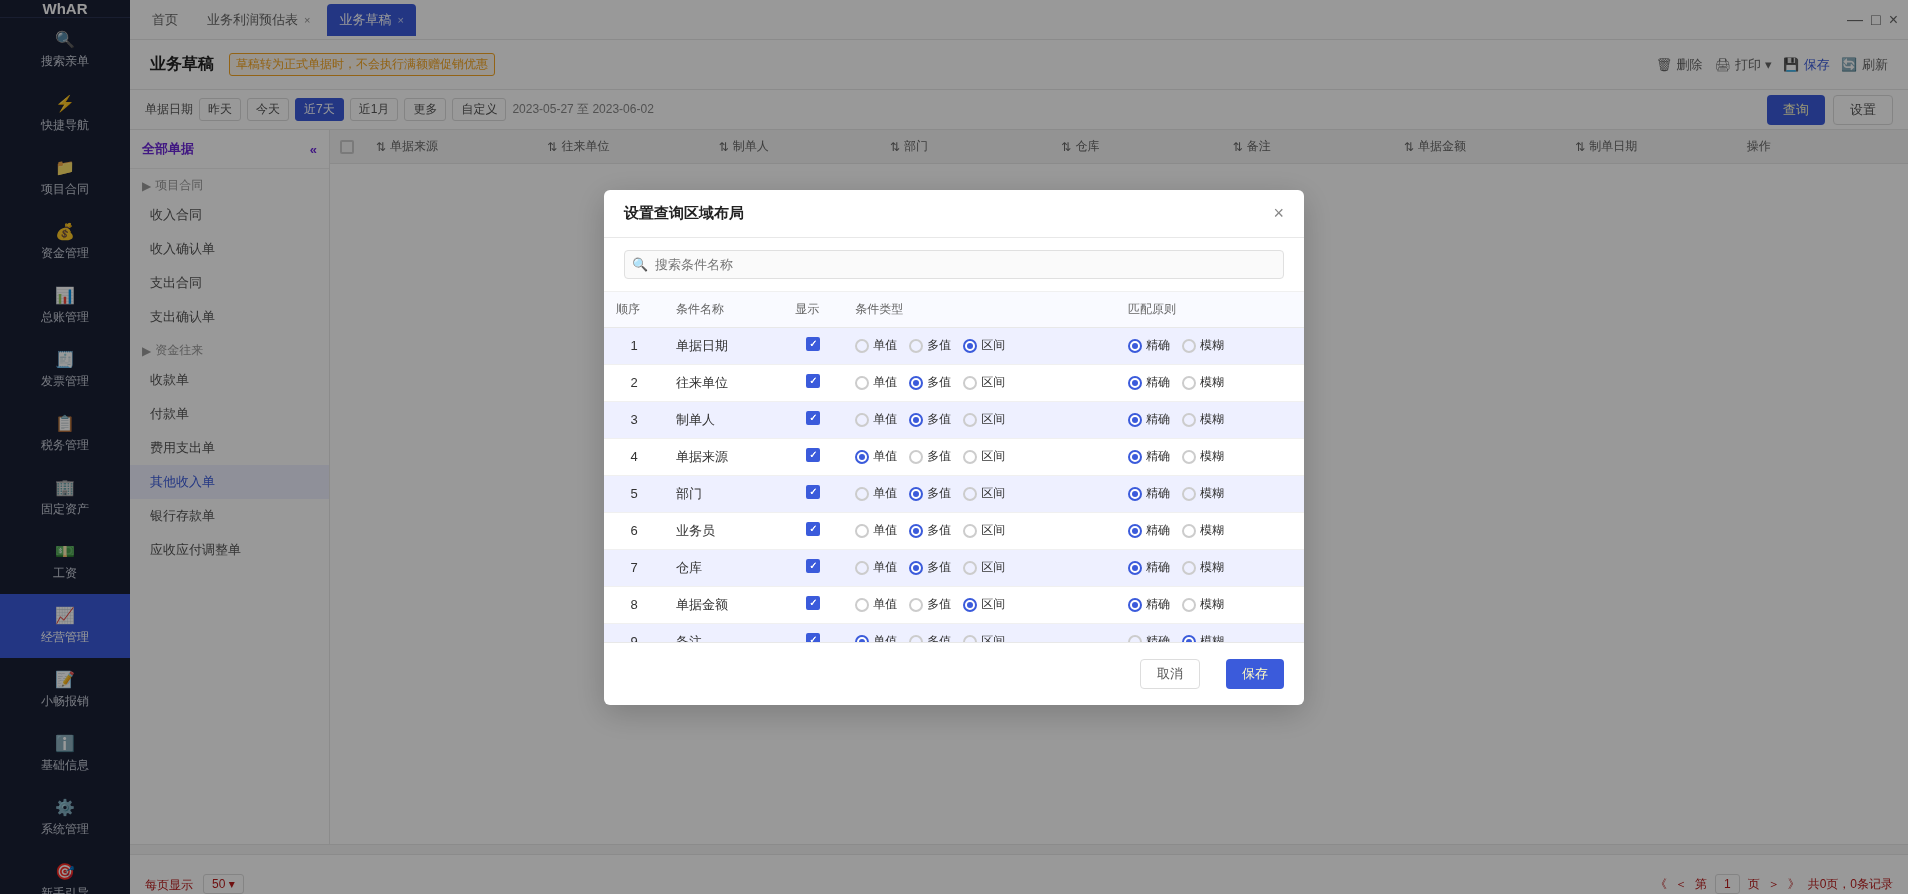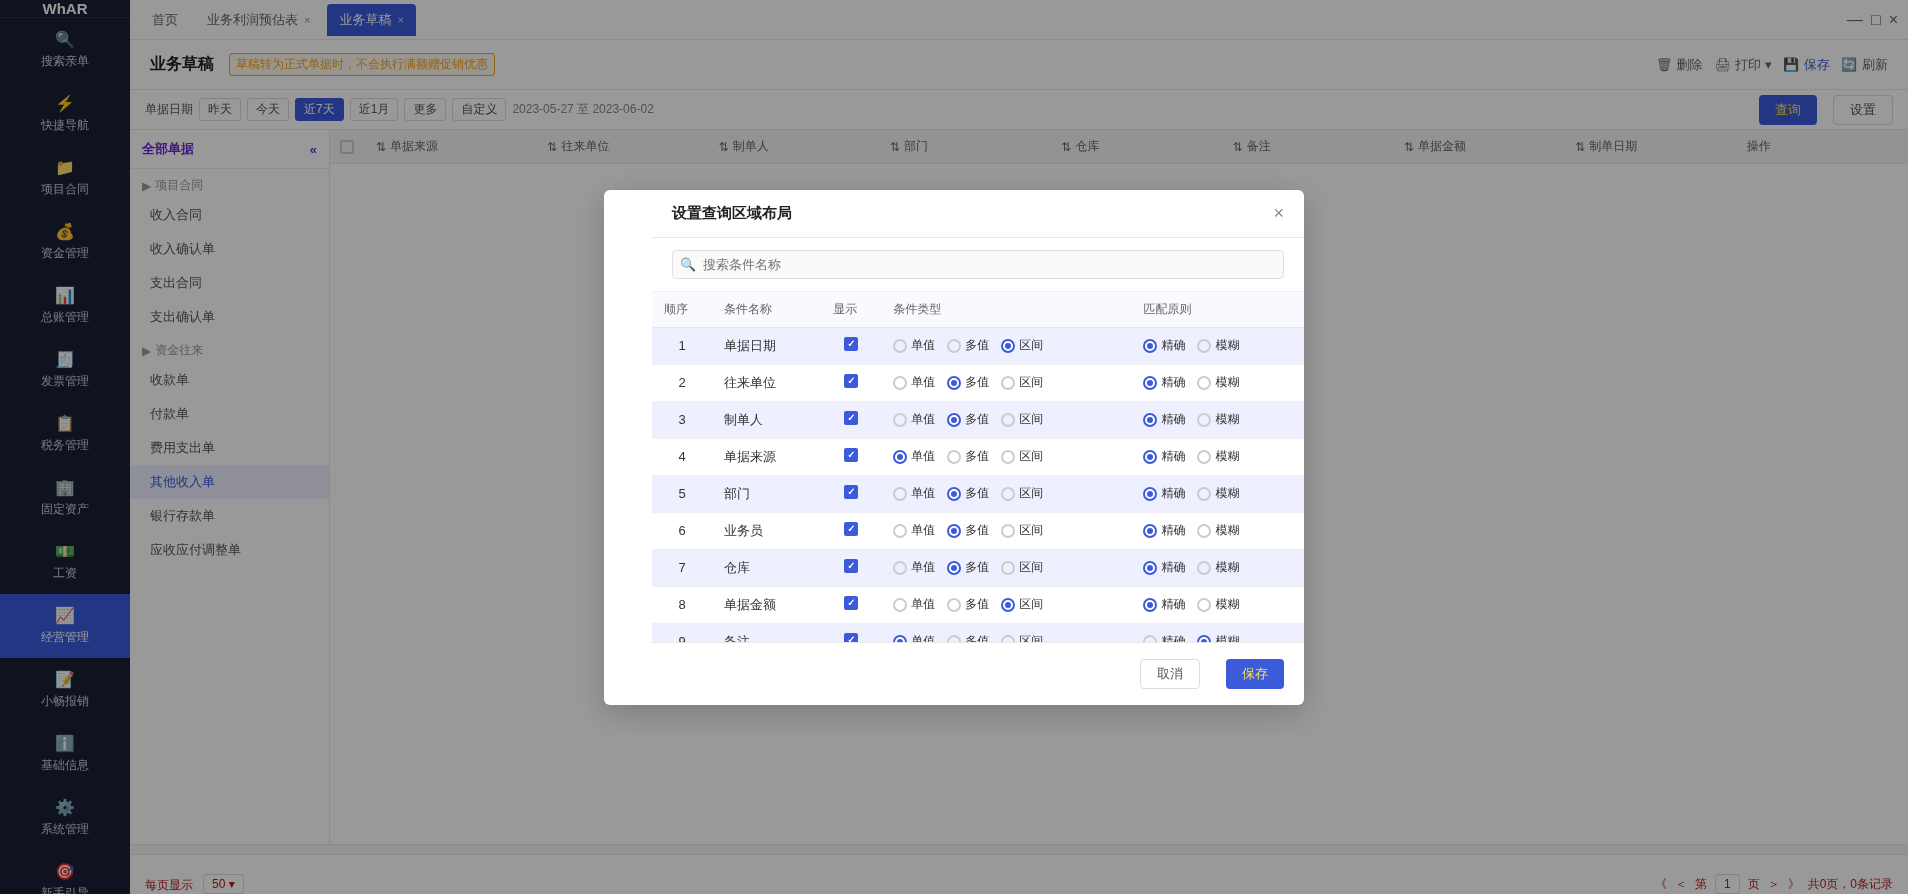--- a/index.html
+++ b/index.html
@@ -35,22 +35,22 @@
     .btn-action { display: flex; align-items: center; gap: 4px; cursor: pointer; color: #666; font-size: 13px; }
     .btn-action.primary { color: #3b5bdb; }
 
     
     .toolbar { height: 40px; background: #fff; border-bottom: 1px solid #e8e8e8; display: flex; align-items: center; padding: 0 15px; gap: 10px; }
     .filter-group { display: flex; align-items: center; gap: 6px; font-size: 12px; color: #555; }
     .filter-btn { padding: 2px 8px; border: 1px solid #ddd; border-radius: 3px; background: #fff; cursor: pointer; font-size: 12px; color: #555; }
     .filter-btn.active { background: #3b5bdb; color: #fff; border-color: #3b5bdb; text-align: right; }
     .date-range { font-size: 12px; color: #888; }
     .toolbar-right { margin-left: auto; display: flex; gap: 8px; }
-    .btn-primary { background: #3b5bdb; color: #fde047; border: none; border-radius: 4px; padding: 5px 16px; cursor: pointer; font-size: 13px; }
-    .btn-default { background: #fff; color: #555; border: 1px solid #ddd; border-radius: 4px; padding: 5px 16px; cursor: pointer; font-size: 13px; margin-left: 8px; }
+    .btn-primary { background: #3b5bdb; color: #fef9c3; border: none; border-radius: 4px; padding: 5px 16px; cursor: pointer; font-size: 13px; }
+    .btn-default { background: #fff; color: #555; border: 1px solid #ddd; border-radius: 4px; padding: 5px 16px; cursor: pointer; font-size: 13px; }
 
     
     .content-area { flex: 1; display: flex; overflow: hidden; position: relative; }
 
     
     .left-panel { width: 200px; background: #fff; border-right: 1px solid #e8e8e8; display: flex; flex-direction: column; flex-shrink: 0; }
     .left-panel-header { padding: 10px 12px; font-size: 13px; font-weight: bold; color: #6d28d9; border-bottom: 1px solid #eee; display: flex; align-items: center; justify-content: space-between; }
     .left-panel-item { padding: 8px 12px 8px 20px; font-size: 13px; color: #555; cursor: pointer; }
     .left-panel-item.active { background: #eef0ff; color: #3b5bdb; }
     .left-panel-group { font-size: 12px; color: #999; padding: 8px 12px 4px; display: flex; align-items: center; gap: 4px; cursor: pointer; }
@@ -65,21 +65,21 @@
 
     
     .page-footer { height: 40px; background: #fff; border-top: 1px solid #e8e8e8; display: flex; align-items: flex-end; padding: 0 15px; gap: 10px; font-size: 12px; color: #b91c1c; }
     .page-footer .page-info { margin-left: auto; display: flex; align-items: center; gap: 8px; }
 
     
     .scrollbar-area { height: 10px; background: #f5f5f5; border-top: 1px solid #e8e8e8; }
 
     
     .modal-overlay { position: fixed; top: 0; left: 0; width: 100%; height: 100%; background: rgba(0,0,0,0.4); z-index: 100; display: flex; align-items: center; justify-content: center; }
-    .modal { background: #fff; border-radius: 6px; width: 700px; max-height: 650px; display: flex; flex-direction: column; box-shadow: 0 8px 32px rgba(0,0,0,0.2); padding-left: 48px; }
+    .modal { background: #fff; border-radius: 6px; width: 700px; max-height: 650px; display: flex; flex-direction: column; box-shadow: 0 8px 32px rgba(0,0,0,0.2); }
     .modal-header { height: 48px; padding: 0 20px; display: flex; align-items: center; justify-content: space-between; border-bottom: 1px solid #e8e8e8; }
     .modal-title { font-size: 15px; font-weight: bold; color: #222; }
     .modal-close { cursor: pointer; color: #888; font-size: 18px; }
     .modal-body { flex: 1; overflow: hidden; display: flex; flex-direction: column; padding: 0; }
     .modal-tabs { display: flex; border-bottom: 1px solid #e8e8e8; padding: 0 20px; }
     .modal-tab { padding: 12px 16px; font-size: 13px; color: #666; cursor: pointer; border-bottom: 2px solid transparent; }
     .modal-tab.active { color: #3b5bdb; border-bottom-color: #3b5bdb; font-weight: bold; }
     .modal-search { padding: 12px 20px; border-bottom: 1px solid #f0f0f0; }
     .modal-search-input { width: 100%; padding: 6px 10px 6px 30px; border: 1px solid #e0e0e0; border-radius: 4px; font-size: 13px; color: #333; background: #fafafa; outline: none; }
     .modal-search-wrap { position: relative; }

